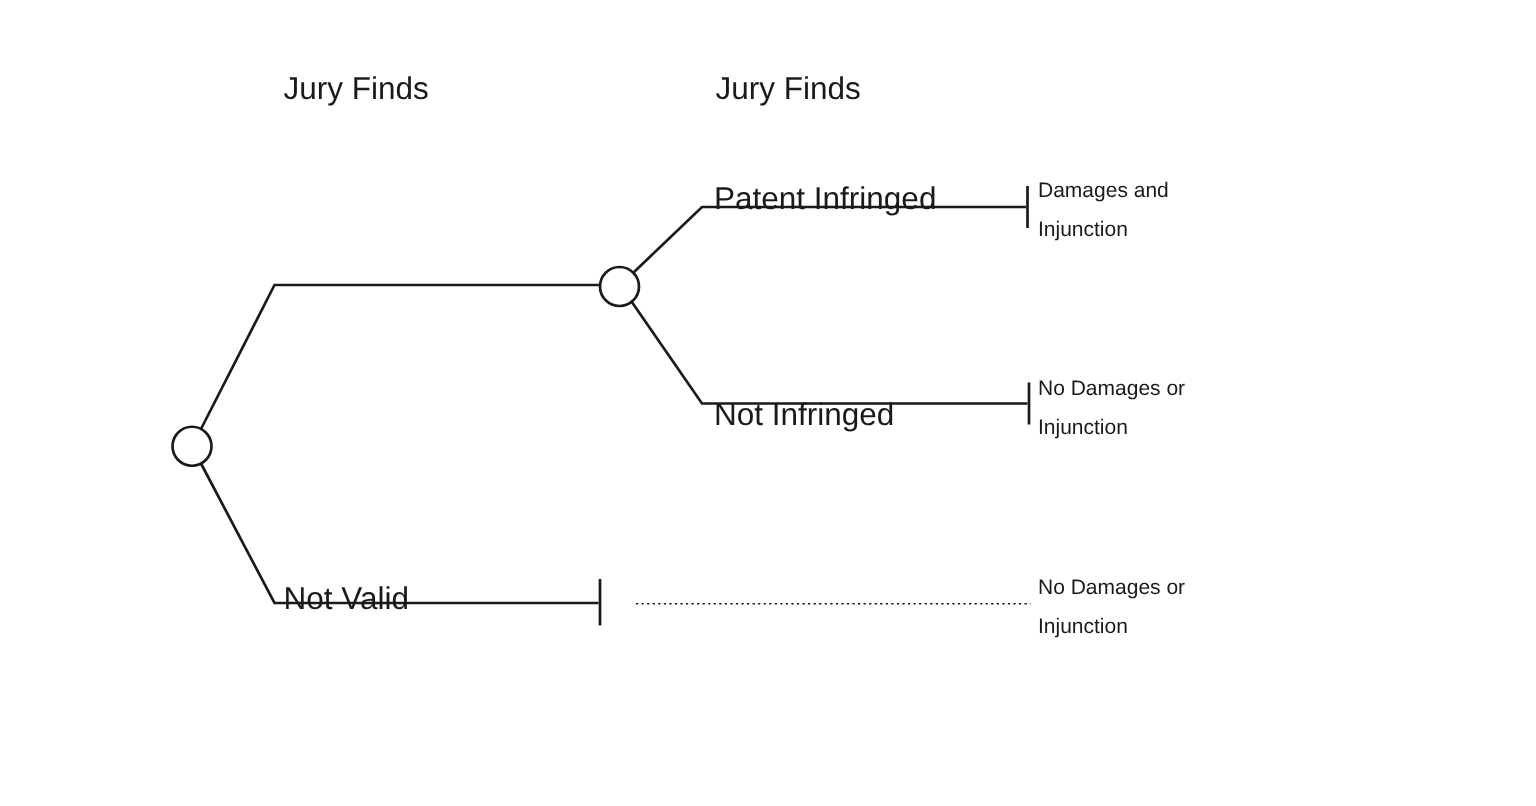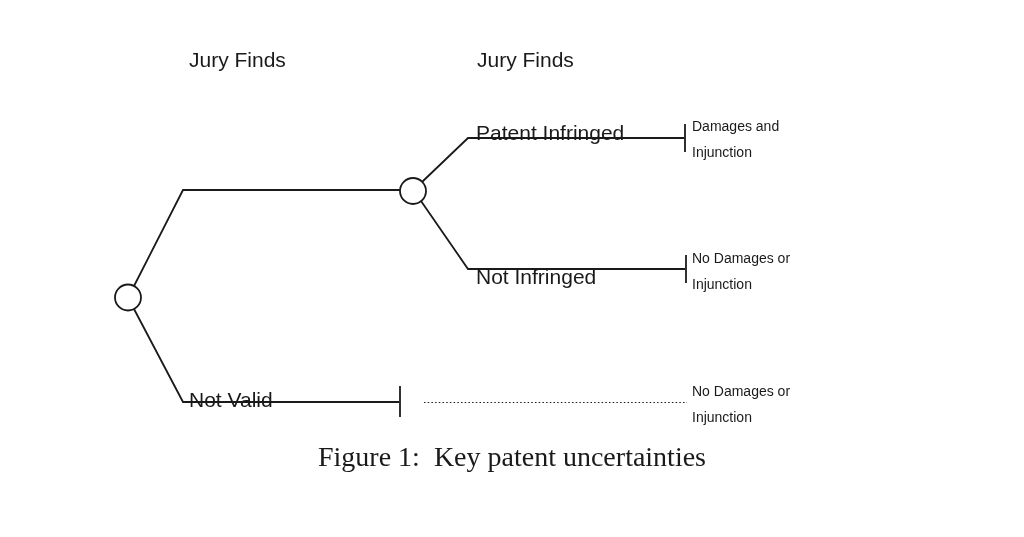--- a/index.html
+++ b/index.html
@@ -123,15 +123,14 @@
   <div class="outcome" id="outcome-no-damages-upper">
     <span class="line">No Damages or</span>
     <span class="line">Injunction</span>
   </div>
 
   <div class="outcome" id="outcome-no-damages-lower">
     <span class="line">No Damages or</span>
     <span class="line">Injunction</span>
   </div>
 
-  <div id="caption">Figure 1:  Key patent uncertainties</div>
 
 </div>
 
 </body></html>

